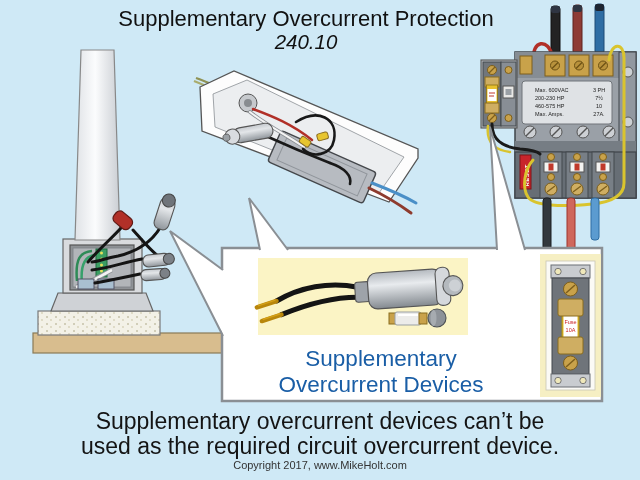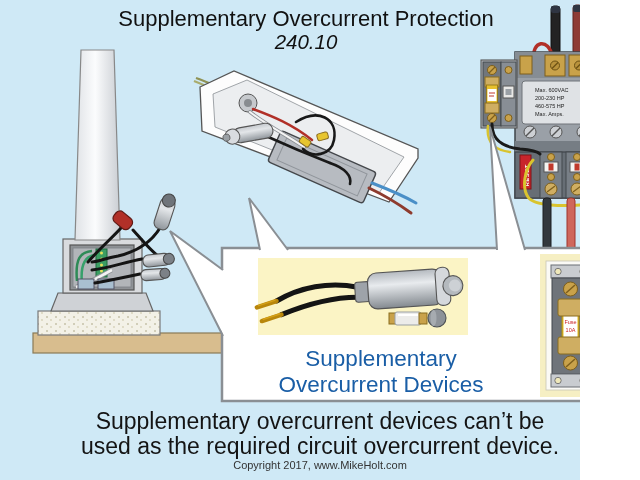--- a/index.html
+++ b/index.html
@@ -1,17 +1,17 @@
 <!DOCTYPE html>
 <html><head>
 <meta charset="utf-8">
 <style>
   html,body{margin:0;padding:0;}
   body{font-family:"Liberation Sans", sans-serif;}
-  .stage{position:relative;width:580px;height:480px;background:#cfe9f6;overflow:hidden;}
+  .stage{position:relative;width:640px;height:480px;background:#cfe9f6;overflow:hidden;}
   svg{position:absolute;left:0;top:0;display:block;}
   text{font-family:"Liberation Sans", sans-serif;}
 </style>
 </head>
 <body>
 
 <div class="stage">
 <svg width="640" height="480" viewBox="0 0 640 480">
   <defs>
     <linearGradient id="poleGrad" x1="0" y1="0" x2="1" y2="0">

